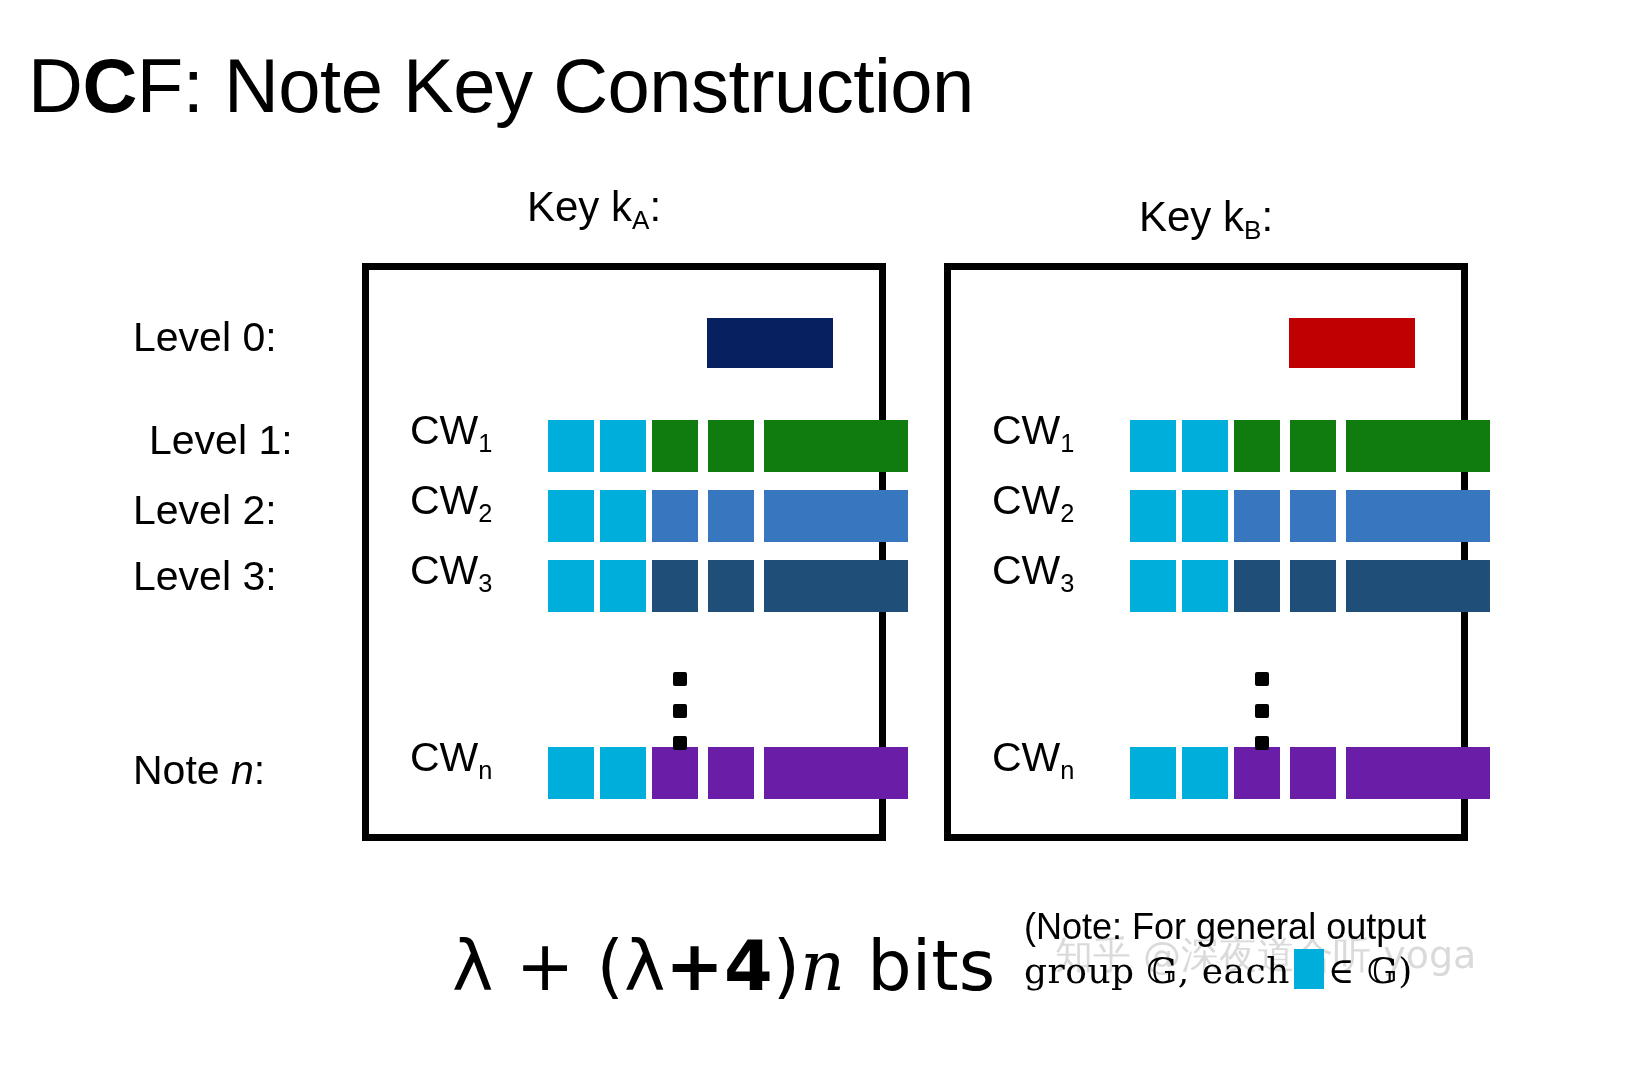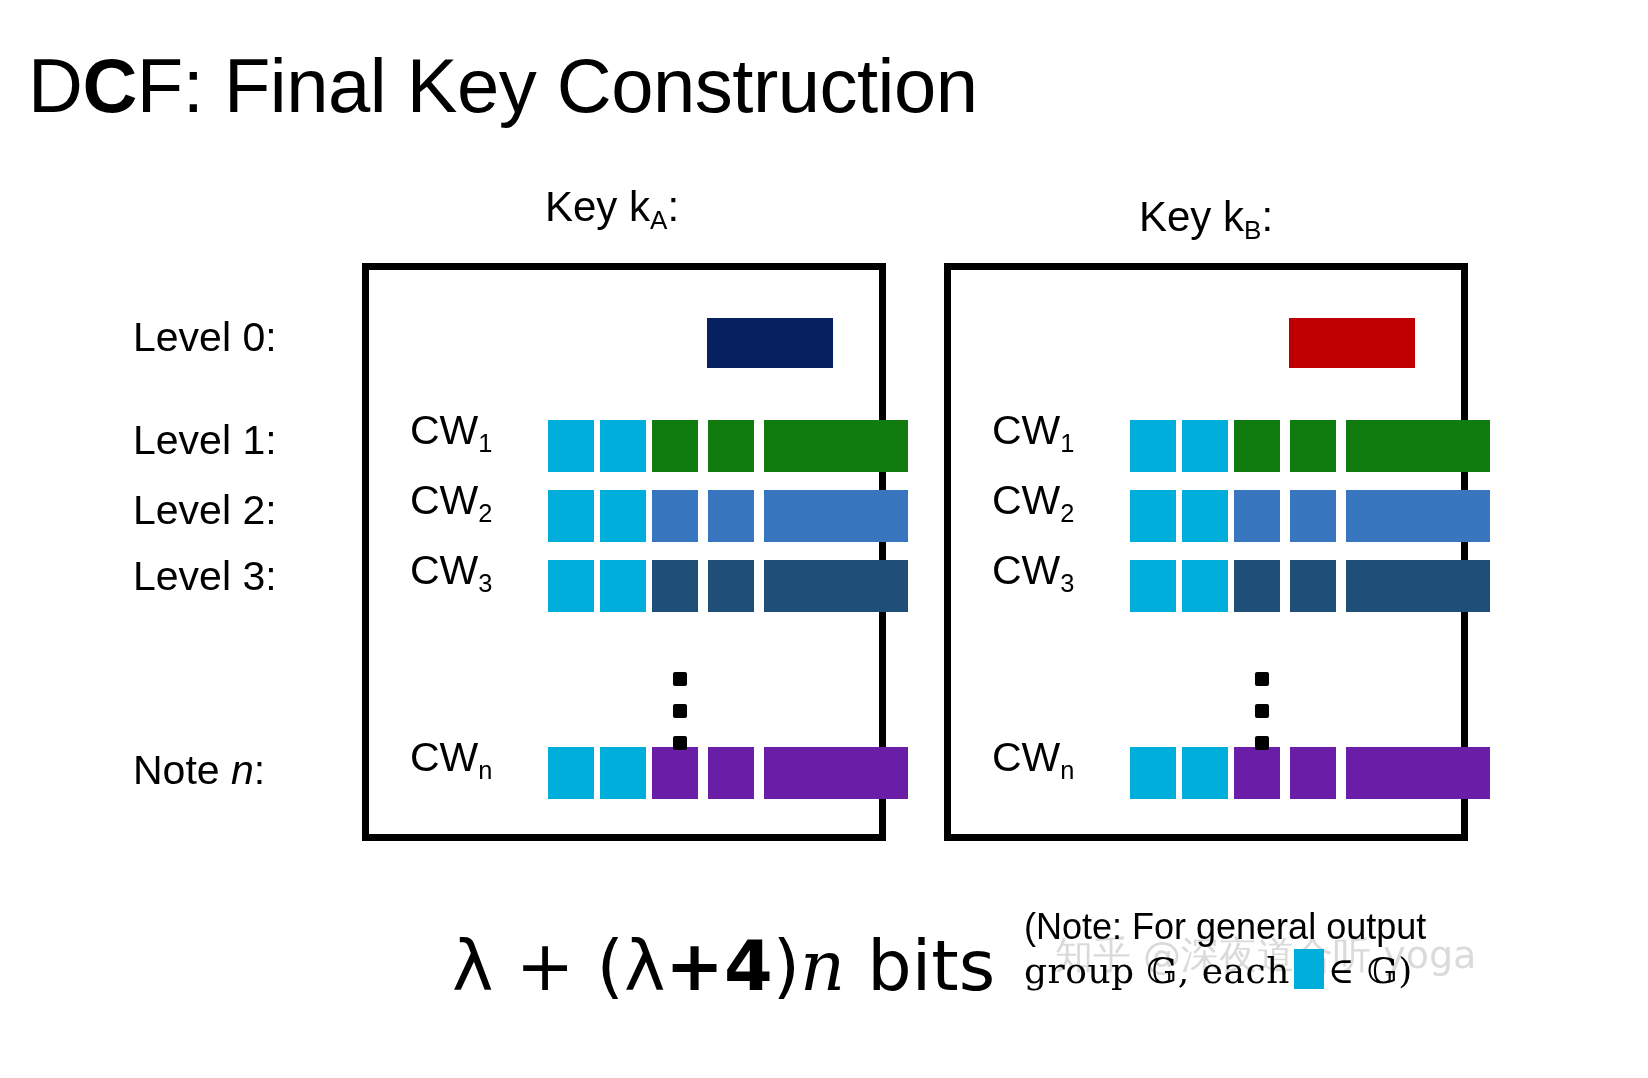--- a/index.html
+++ b/index.html
@@ -34,21 +34,21 @@
     position: absolute;
     font-size: 42px;
     white-space: nowrap;
   }
   .key-caption sub {
     font-size: 0.62em;
     vertical-align: baseline;
     position: relative;
     top: 0.30em;
   }
-  #key-a-caption { left: 545px; top: 183px; }
+  #key-a-caption { left: 527px; top: 183px; }
   #key-b-caption { left: 1139px; top: 193px; }
 
   
   .key-box {
     position: absolute;
     border: 7px solid #000000;
     background: #ffffff;
     box-sizing: border-box;
   }
   #key-a-box { left: 362px; top: 263px; width: 524px; height: 578px; }
@@ -56,21 +56,21 @@
 
   
   .level-label {
     position: absolute;
     left: 133px;
     font-size: 41px;
     white-space: nowrap;
   }
   .level-label .it { font-style: italic; }
   #level-0-label { top: 314px; }
-  #level-1-label { top: 417px; }
+  #level-1-label { top: 417px; margin-left: 16px; }
   #level-2-label { top: 487px; }
   #level-3-label { top: 553px; }
   #level-n-label { top: 747px; }
 
   
   .cw-label {
     position: absolute;
     font-size: 41px;
     white-space: nowrap;
   }
@@ -146,21 +146,21 @@
     font-size: 38px;
     color: rgba(120,120,120,0.30);
     white-space: nowrap;
     font-family: "DejaVu Sans", sans-serif;
     pointer-events: none;
   }
 </style>
 </head>
 <body style="background: rgb(255, 255, 255);">
 
-<div id="slide-title"><span>D</span><span class="b">C</span><span>F: Final Key Construction</span></div>
+<div id="slide-title"><span>D</span><span class="b">C</span><span>F: Note Key Construction</span></div>
 
 <div id="key-a-caption" class="key-caption"><span>Key k</span><sub>A</sub><span>:</span></div>
 
 <div id="key-b-caption" class="key-caption"><span>Key k</span><sub>B</sub><span>:</span></div>
 
 <div id="level-0-label" class="level-label">Level 0:</div>
 <div id="level-1-label" class="level-label">Level 1:</div>
 <div id="level-2-label" class="level-label">Level 2:</div>
 <div id="level-3-label" class="level-label">Level 3:</div>
 <div id="level-n-label" class="level-label"><span>Note </span><span class="it">n</span><span>:</span></div>

